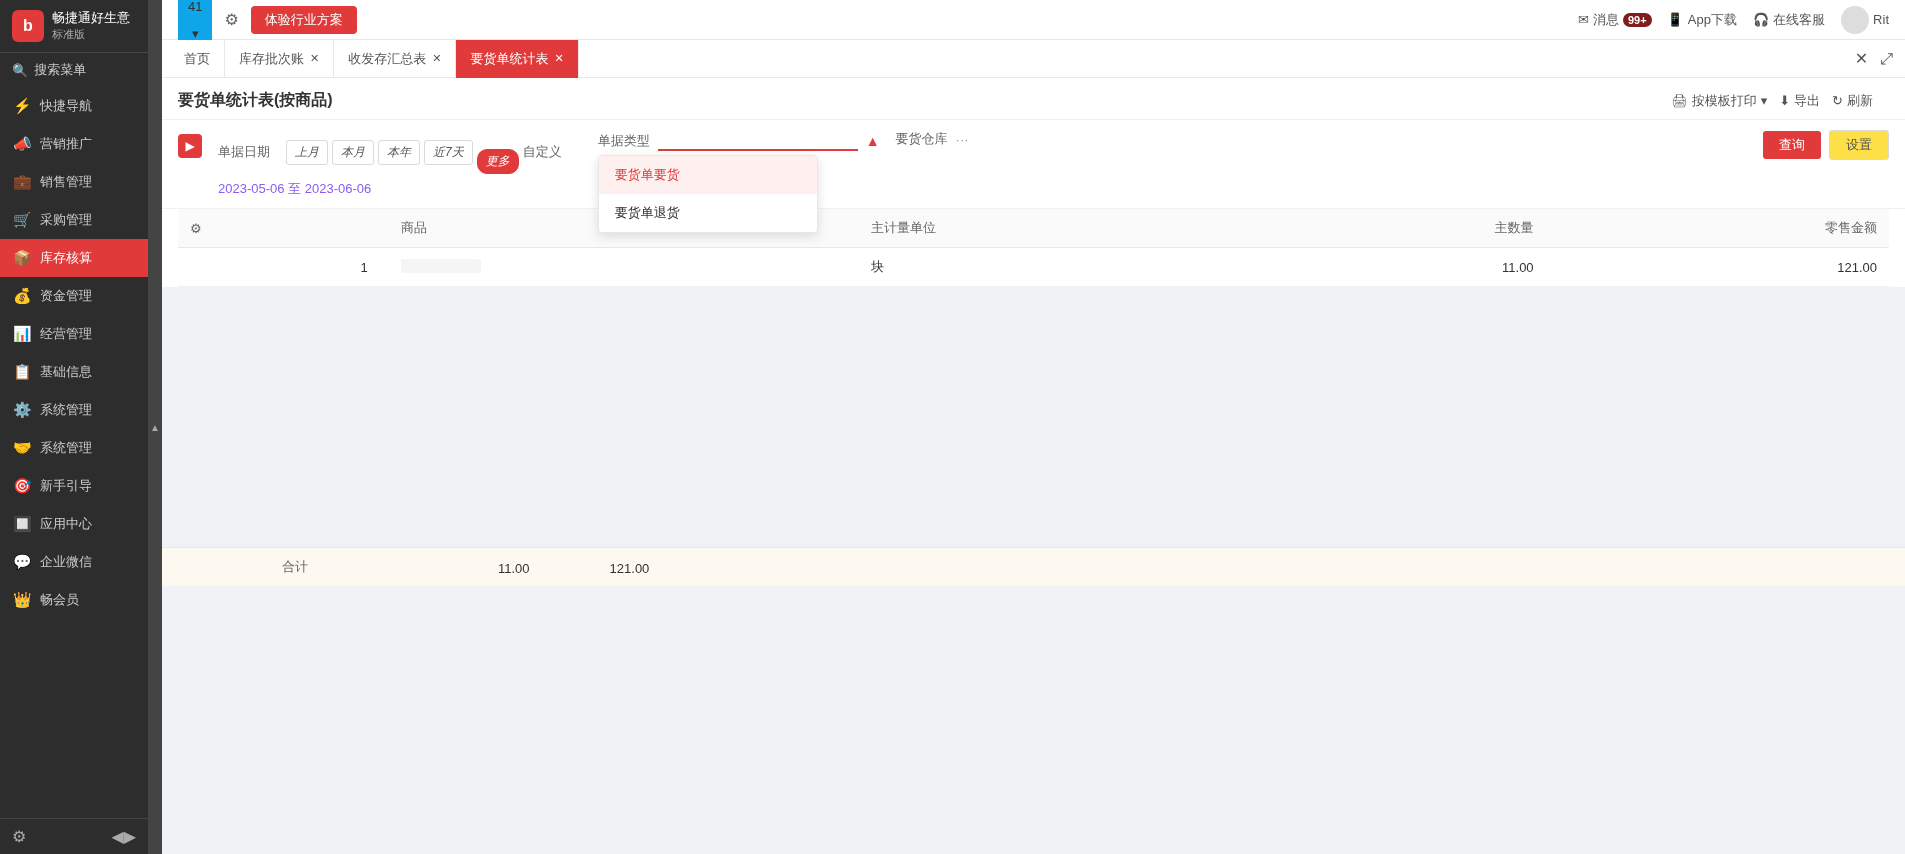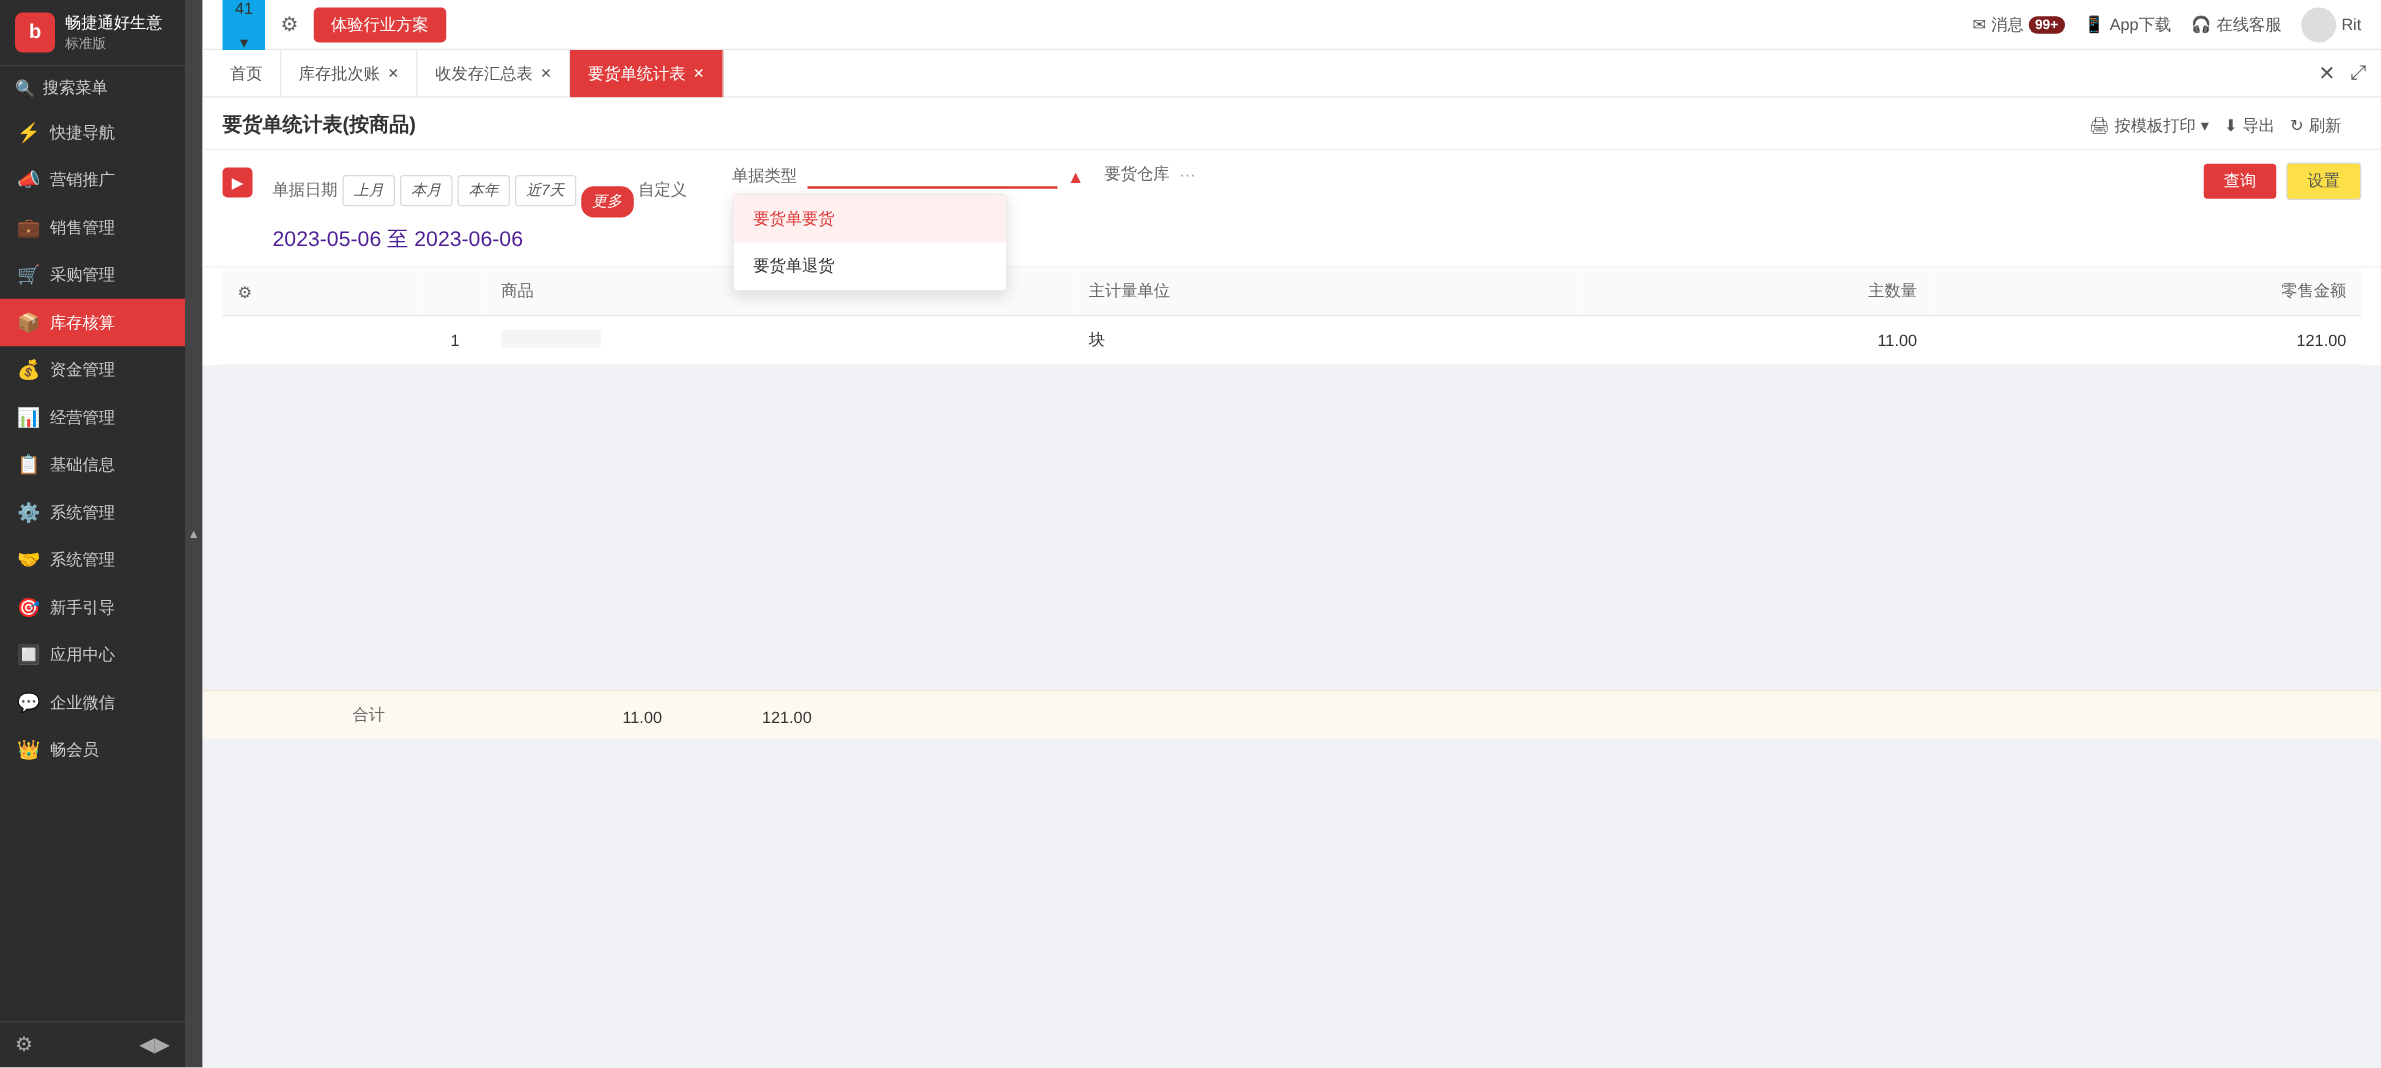--- a/index.html
+++ b/index.html
@@ -138,29 +138,29 @@
       padding: 10px 16px;
       border-bottom: 1px solid #f0f0f0;
       background: #fff;
     }
     .filter-expand-btn {
       width: 24px; height: 24px;
       background: #e03a3a; color: #fff;
       border-radius: 4px; display: flex; align-items: center; justify-content: center;
       cursor: pointer; font-size: 12px; flex-shrink: 0; margin-top: 4px;
     }
-    .filter-section { display: flex; align-items: center; gap: 4px; flex-wrap: nowrap; }
+    .filter-section { display: flex; align-items: center; gap: 16px; flex-wrap: nowrap; }
     .filter-label { font-size: 13px; color: #666; white-space: nowrap; }
     .filter-date-btns { display: flex; align-items: center; gap: 4px; }
     .date-btn {
       padding: 3px 8px; font-size: 12px; border: 1px solid #d9d9d9;
       background: #fff; border-radius: 3px; cursor: pointer; color: #555; font-style: italic;
     }
     .date-btn.more { background: #e03a3a; color: #fff; border-color: #e03a3a; border-radius: 10px; margin-top: 19px; }
-    .date-range { font-size: 17px; color: #4c1d95; margin-top: 2px; }
+    .date-range { font-size: 13px; color: #8b5cf6; margin-top: 2px; }
 
     .filter-type-section { display: flex; align-items: center; gap: 8px; margin-left: 20px; }
     .filter-type-input {
       border: none; border-bottom: 2px solid #e03a3a;
       outline: none; font-size: 13px; padding: 2px 4px;
       min-width: 200px; background: transparent;
     }
 
     .filter-warehouse-section { display: flex; align-items: center; gap: 8px; }
     .filter-warehouse-label { font-size: 13px; color: #666; }

